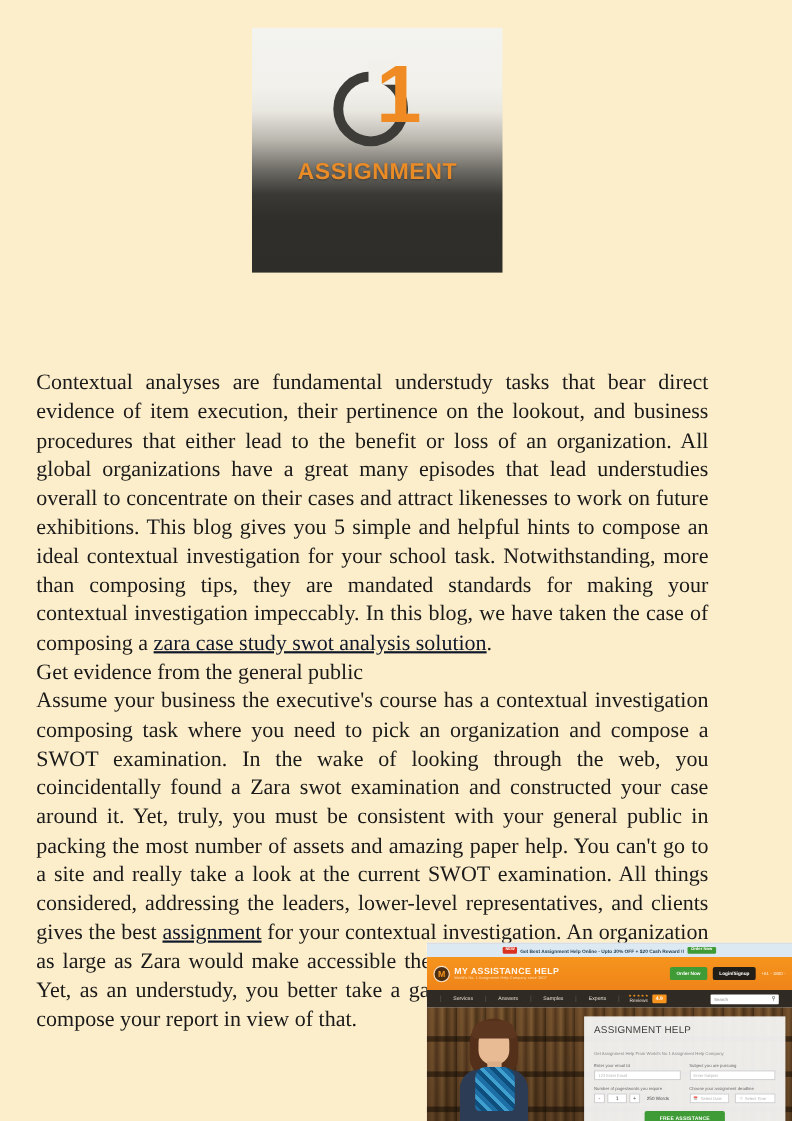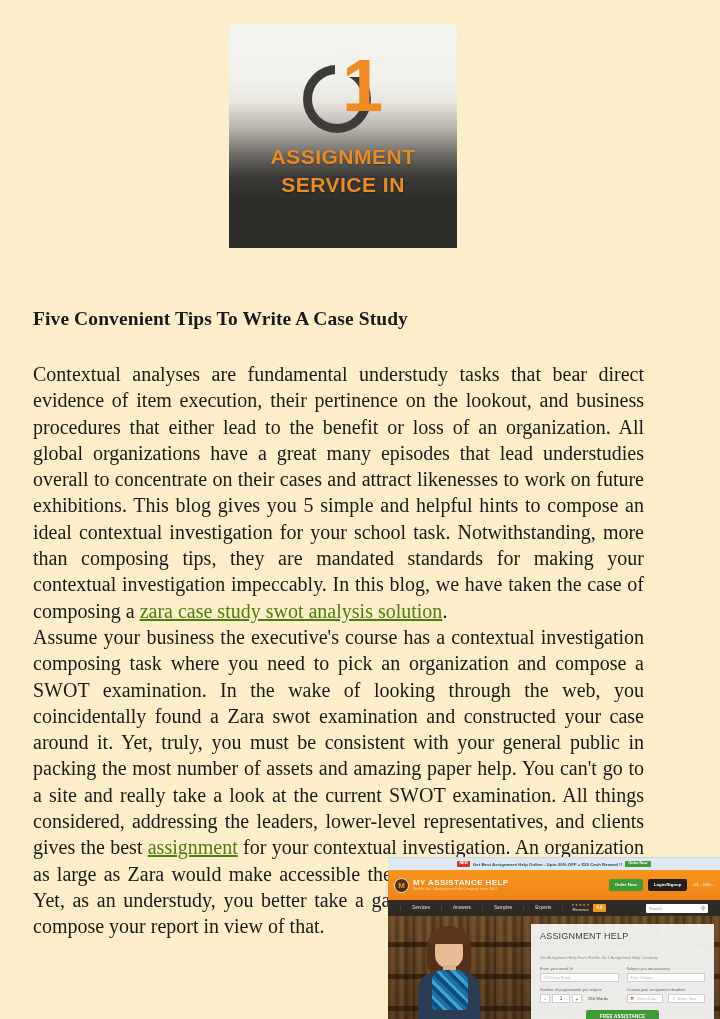--- a/index.html
+++ b/index.html
@@ -115,21 +115,21 @@
     margin: 0;
     font-size: 20px;
     line-height: 26.3px;
     text-align: justify;
     text-justify: inter-word;
   }
   .spacer-lg { height: 29px; }
   .para-justify { text-align: justify; }
   .para-plain { text-align: left !important; }
   a.doclink {
-    color: #4d7c0f;
+    color: #0f172a;
     text-decoration: underline;
     margin-top: 48px;
   }
 
   
   .site-shot {
     position: absolute;
     left: 388px;
     top: 857px;
     width: 332px;
@@ -496,30 +496,29 @@
 
   <div class="hero-wrap">
     <div class="hero-img"></div>
     <div class="hero-mark">
       <div class="hero-ring"></div>
       <div class="hero-ring-gap"></div>
       <div class="hero-one">1</div>
     </div>
     <div class="hero-text">
       <div>ASSIGNMENT</div>
-      <div>SERVICE IN</div>
     </div>
   </div>
 
   <div class="article">
-    <h1>Five Convenient Tips To Write A Case Study</h1>
     <div class="spacer-lg"></div>
 
     <p class="para-justify"><span>Contextual analyses are fundamental understudy tasks that bear direct evidence of item execution, their pertinence on the lookout, and business procedures that either lead to the benefit or loss of an organization. All global organizations have a great many episodes that lead understudies overall to concentrate on their cases and attract likenesses to work on future exhibitions. This blog gives you 5 simple and helpful hints to compose an ideal contextual investigation for your school task. Notwithstanding, more than composing tips, they are mandated standards for making your contextual investigation impeccably. In this blog, we have taken the case of composing a </span><a class="doclink" href="#">zara case study swot analysis solution</a><span>.</span></p>
 
+    <p class="para-plain">Get evidence from the general public</p>
 
     <p class="para-justify"><span>Assume your business the executive's course has a contextual investigation composing task where you need to pick an organization and compose a SWOT examination. In the wake of looking through the web, you coincidentally found a Zara swot examination and constructed your case around it. Yet, truly, you must be consistent with your general public in packing the most number of assets and amazing paper help. You can't go to a site and really take a look at the current SWOT examination. All things considered, addressing the leaders, lower-level representatives, and clients gives the best </span><a class="doclink" href="#">assignment</a><span> for your contextual investigation. An organization as large as Zara would make accessible the entirety of its data on its site. Yet, as an understudy, you better take a gander at the whole premise and compose your report in view of that.</span></p>
   </div>
 
   <div class="site-shot">
 
     <div class="ss-topbar">
       <span class="ss-new">NEW</span>
       <span>Get Best Assignment Help Online - Upto 30% OFF + $20 Cash Reward !!</span>
       <span class="ss-order-mini">Order Now</span>

